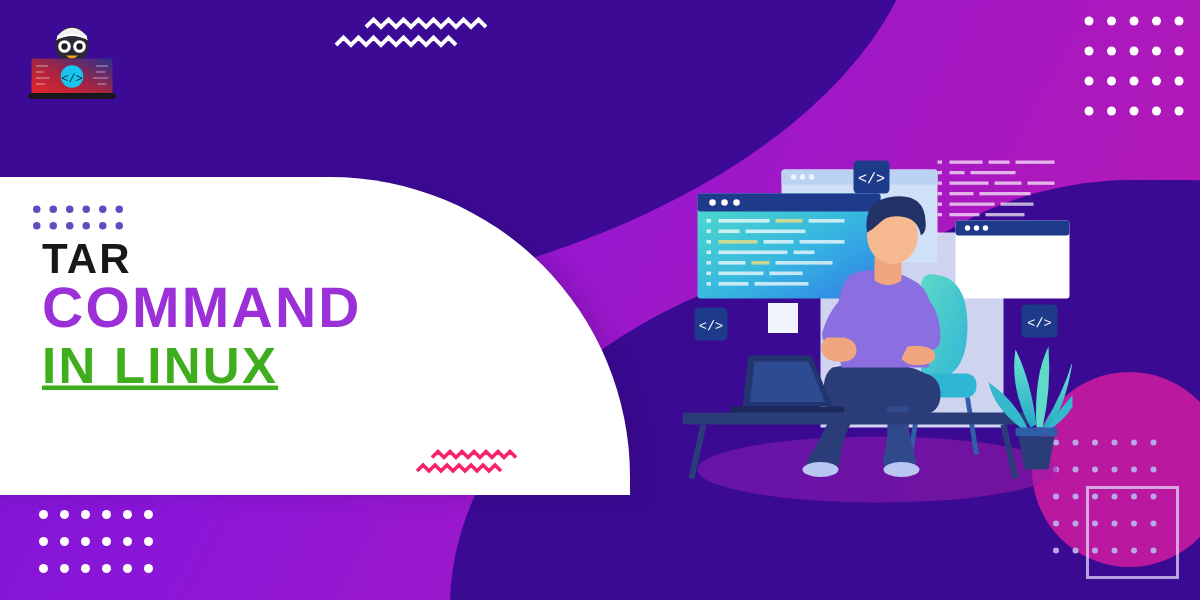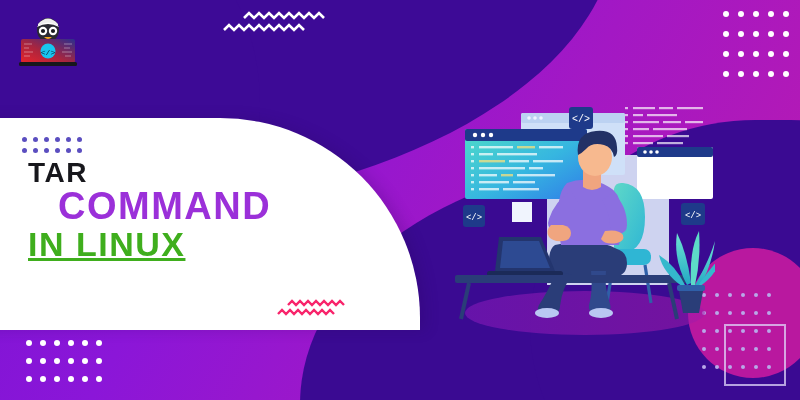--- a/index.html
+++ b/index.html
@@ -80,21 +80,21 @@
     position:absolute; left:28px; top:158px;
     z-index:10;
   }
   .headline .line {
     font-weight:bold;
     letter-spacing:1.5px;
     line-height:1.04;
     white-space:nowrap;
   }
   .l1 { font-size:28px; color:#17171c; }
-  .l2 { font-size:38px; color:#9b30d9;margin-left:30px; }
+  .l2 { font-size:38px; color:#9b30d9; }
   .l3 { font-size:34px; color:#3fae1d;text-decoration:underline; }
 
   
   .dotgrid { position:absolute; display:grid; }
   .dotgrid span { border-radius:50%; display:block; }
 
   .dots-title { left:22px; top:134px; grid-template-columns:repeat(6,11px); gap:0; z-index:10; }
   .dots-title span { width:5px; height:5px; background:#5b4ec0; margin:3px 0; }
 
   .dots-tr { right:2px; top:4px; grid-template-columns:repeat(5,15px); gap:0; z-index:4; }

